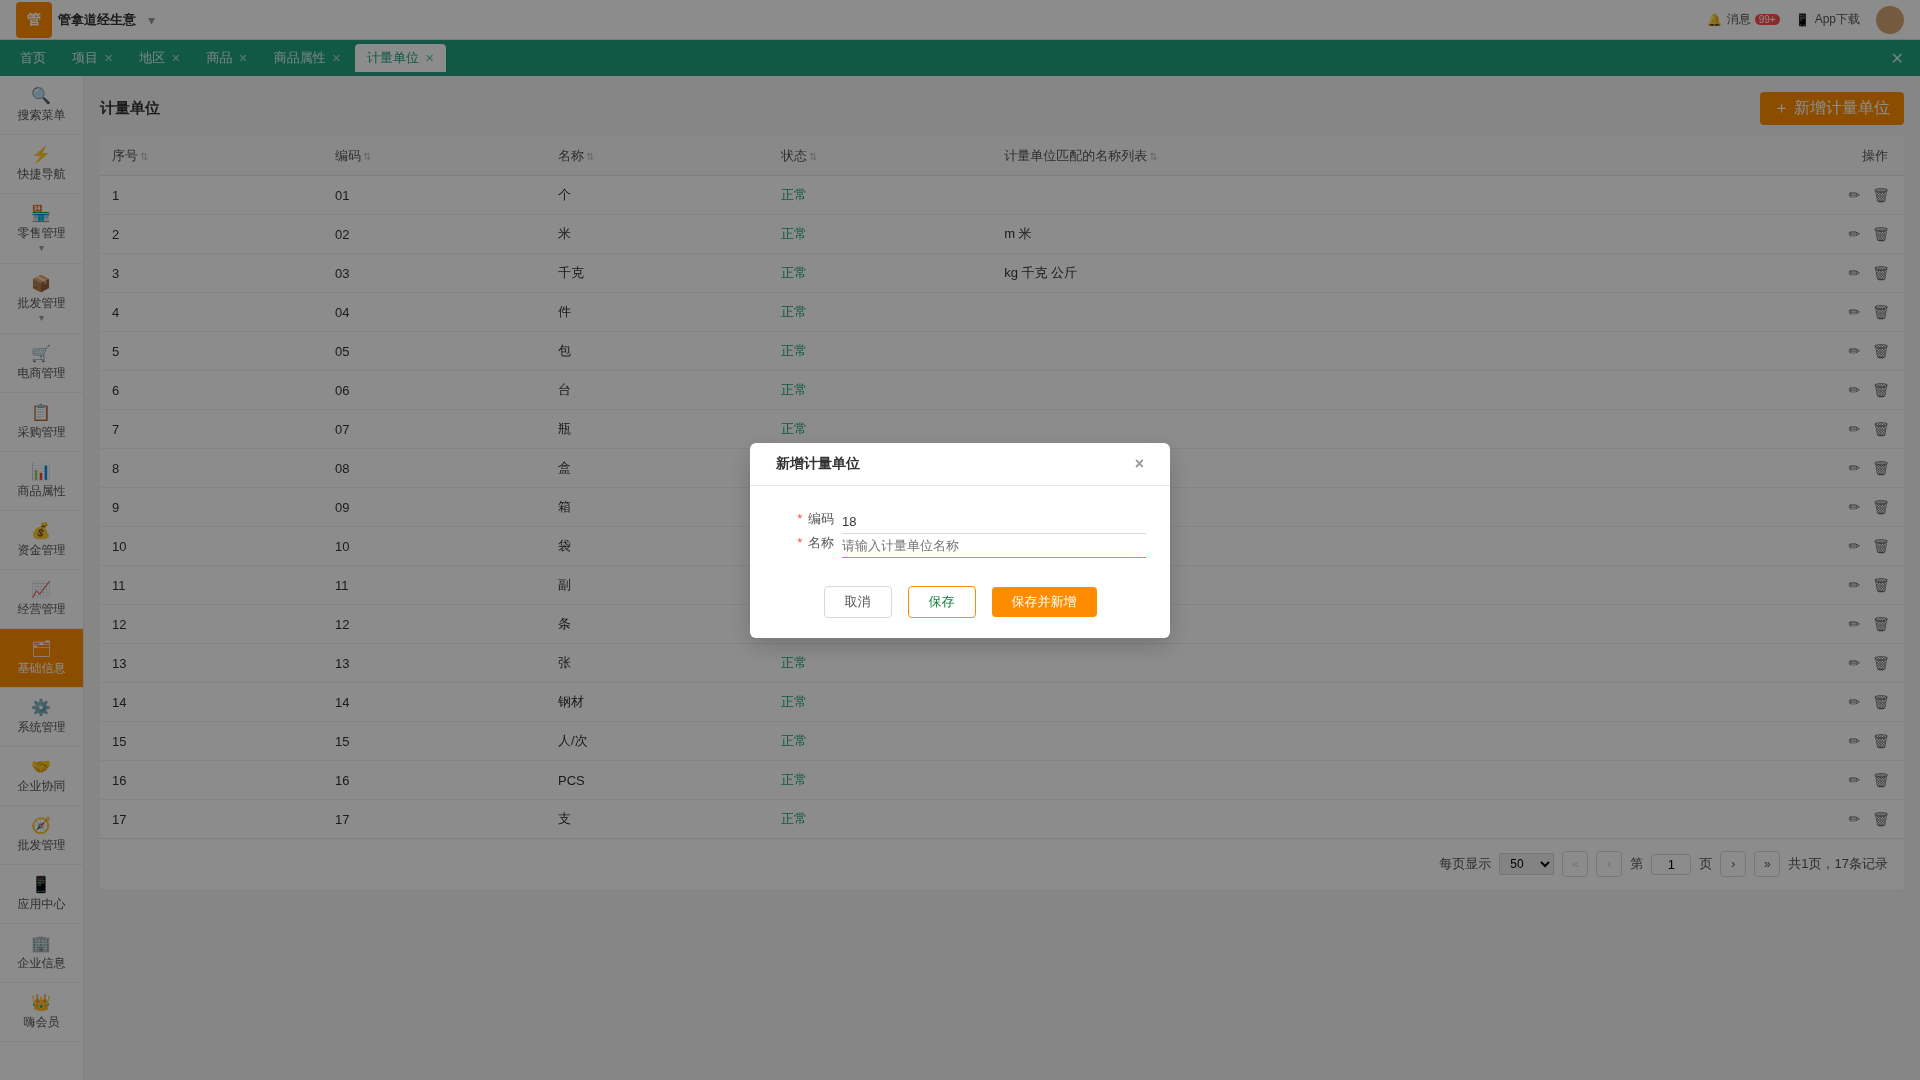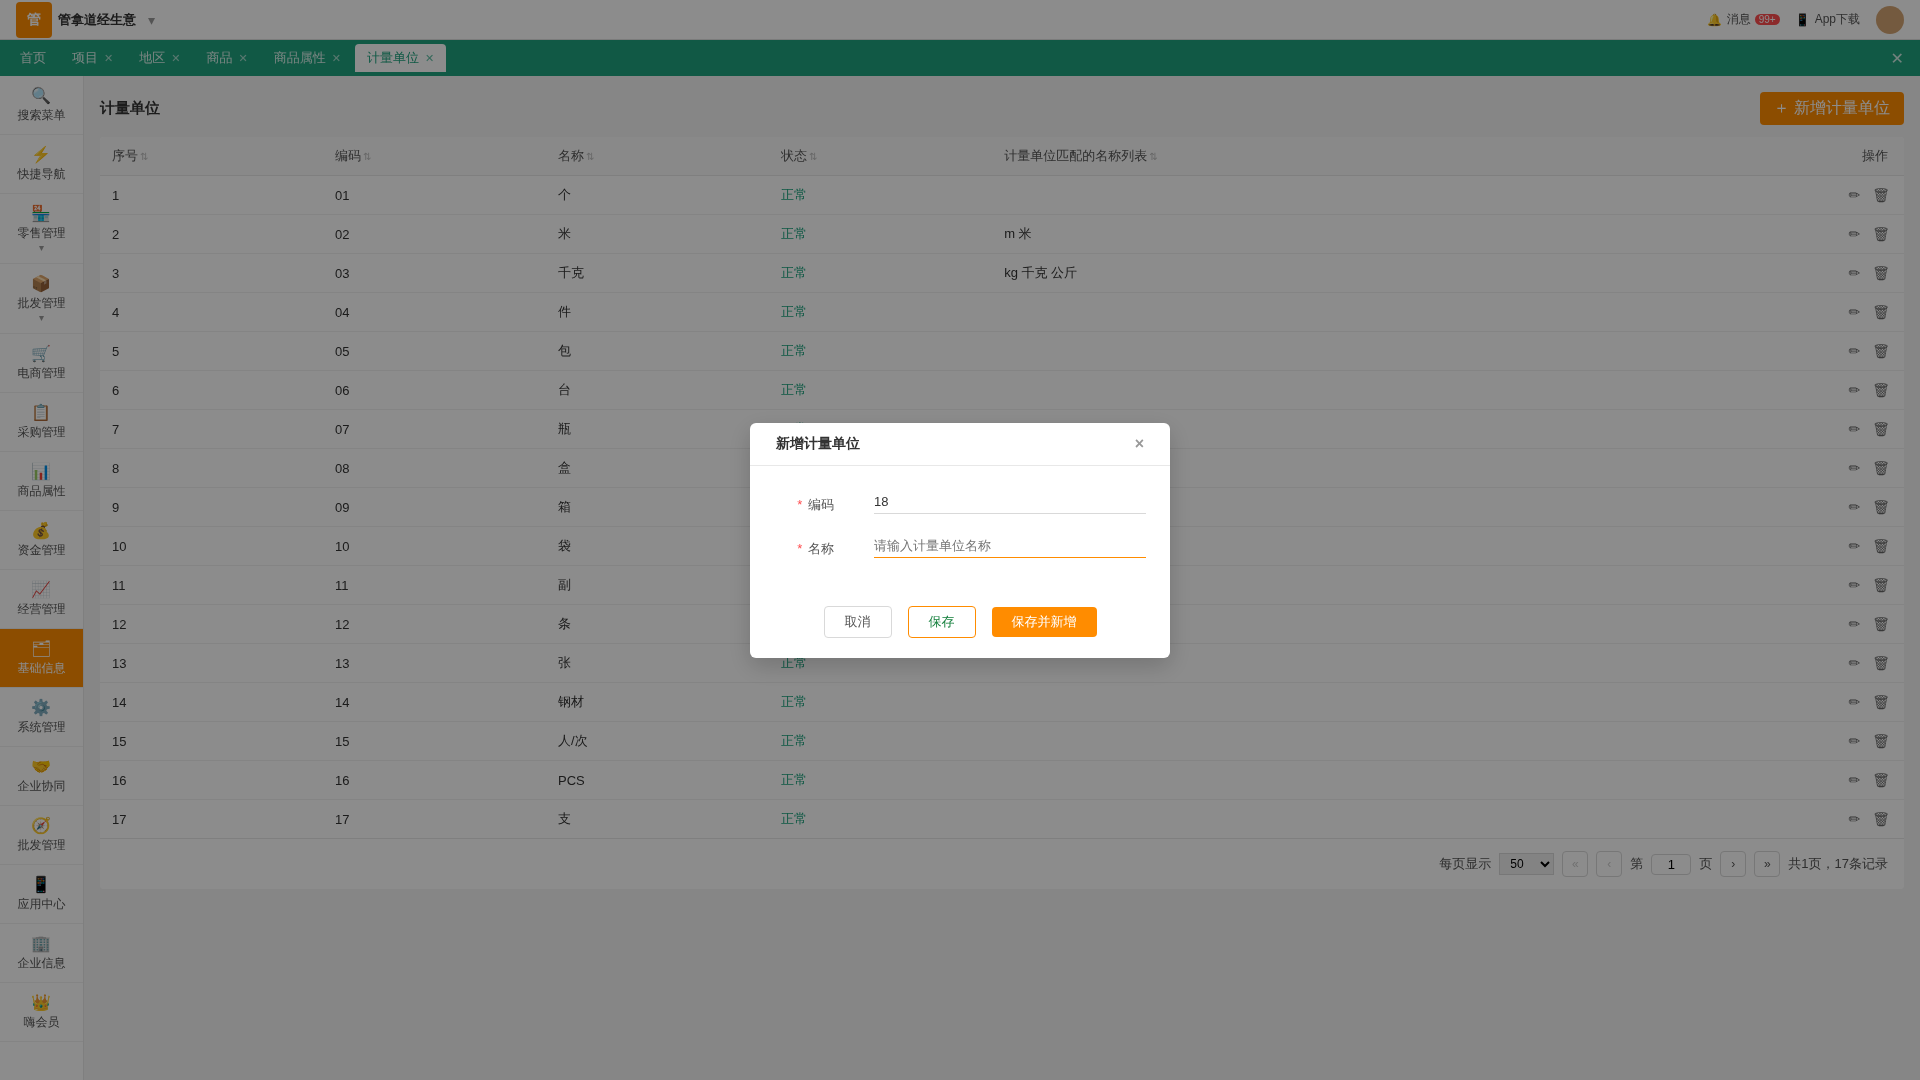--- a/index.html
+++ b/index.html
@@ -171,23 +171,21 @@
       padding: 12px 26px;
       border-bottom: 1px solid #e8e8e8;
       font-size: 14px;
       font-weight: 600;
       color: #333;
     }
     .modal-close { cursor: pointer; color: #999; font-size: 16px; }
     .modal-body { padding: 24px 24px 16px; }
     .form-row {
       display: flex;
-      align-items: flex-end;
-      margin-bottom: 20px;
-      gap: 32px;
+      align-items: flex-start;
     }
     .form-label {
       width: 60px;
       text-align: right;
       margin-right: 8px;
       color: #555;
       font-size: 13px;
       flex-shrink: 0;
     }
     .required-star { color: #ff4d4f; margin-right: 2px; }

